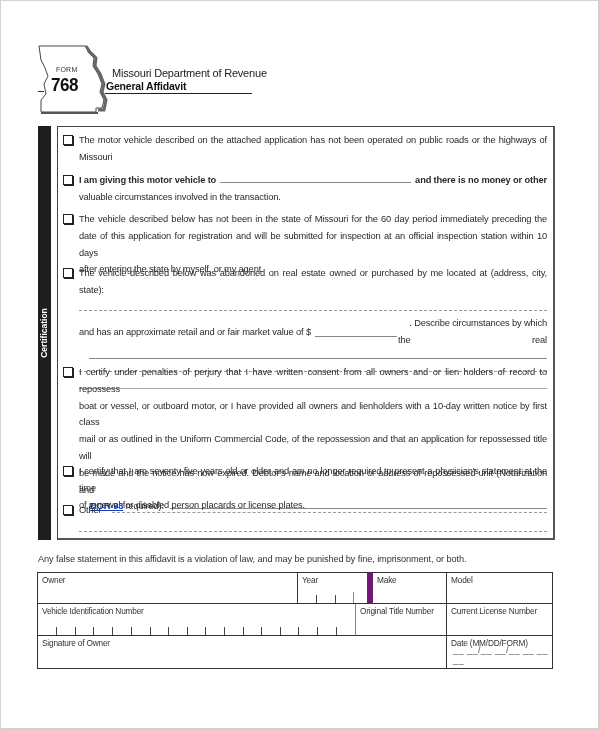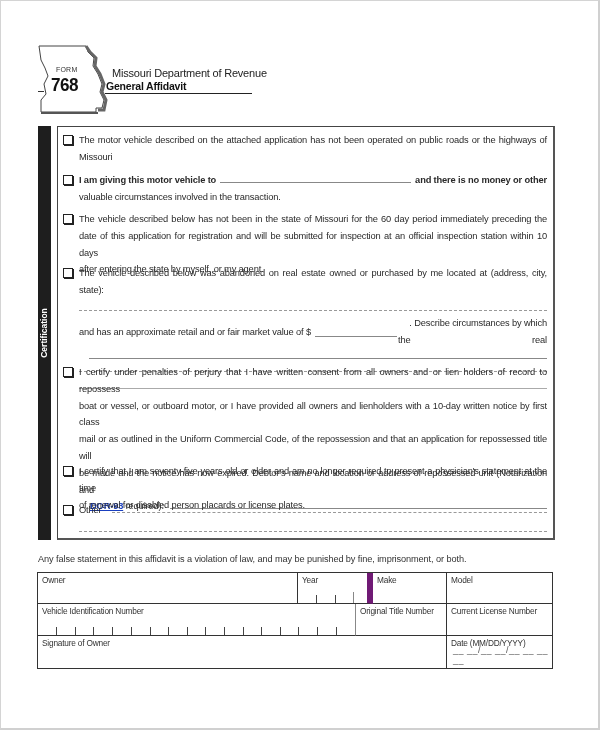--- a/index.html
+++ b/index.html
@@ -189,16 +189,16 @@
     <span class="tick" style="left:298px;"></span>
   </div>
   <div class="cell nor" style="left:409px;top:31px;width:105px;height:32px;">
     <span>Current License Number</span>
   </div>
 
   <div class="cell nob" style="left:0;top:63px;width:409px;height:32px;">
     <span>Signature of Owner</span>
   </div>
   <div class="cell nor nob" style="left:409px;top:63px;width:105px;height:32px;">
-    <span>Date (MM/DD/YYYY)</span>
+    <span>Date (MM/DD/FORM)</span>
     <span class="date-blank">__ __/__ __/__ __ __ __</span>
   </div>
 </div>
 
 </body></html>

